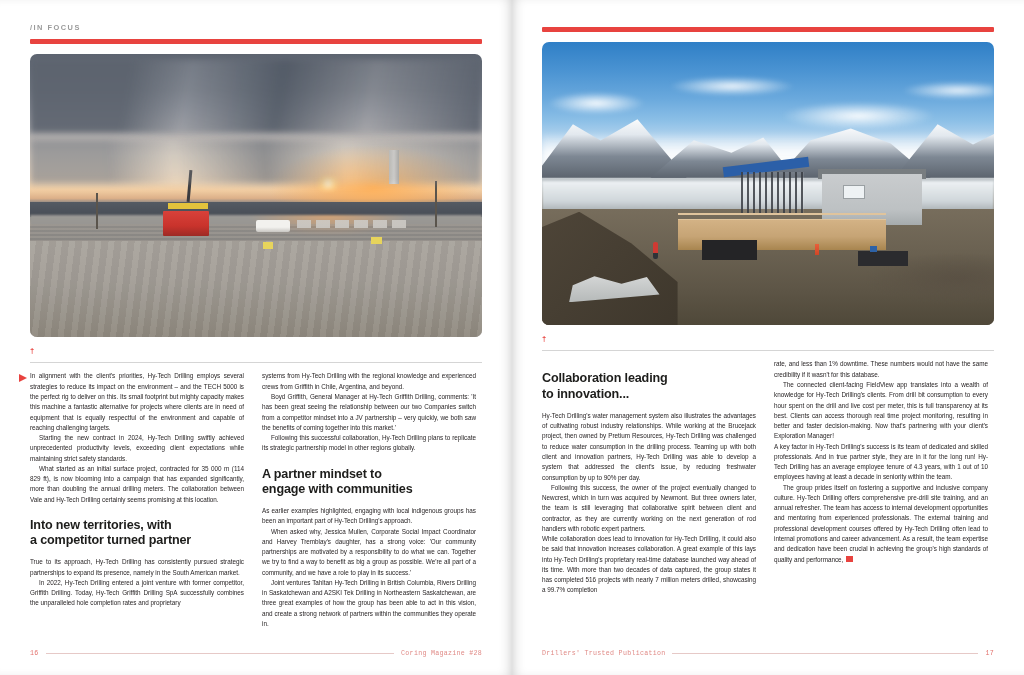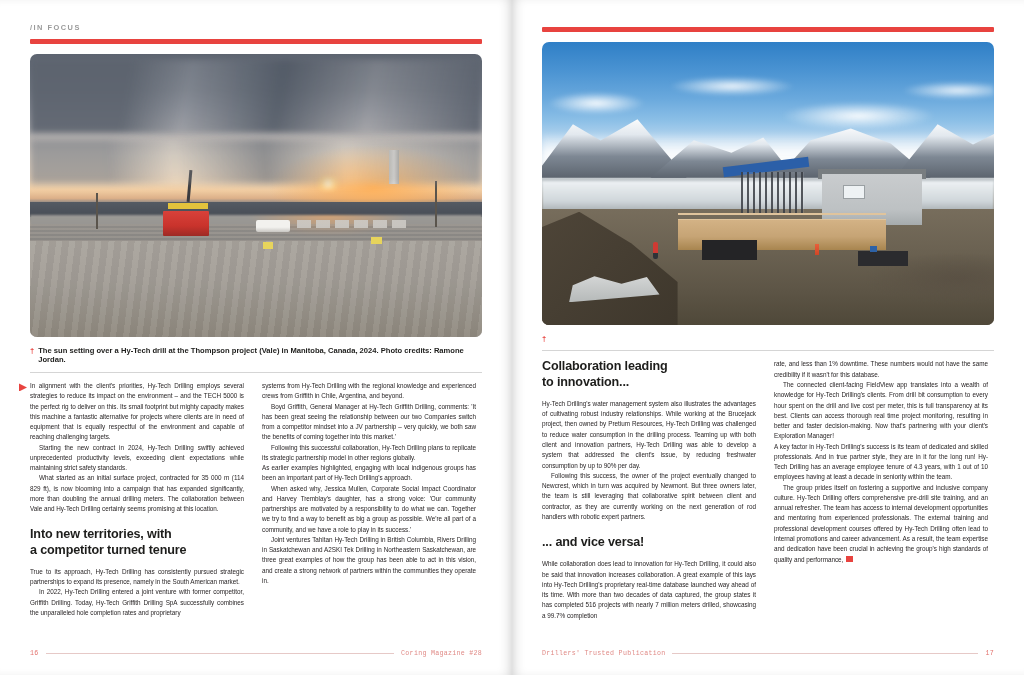--- a/index.html
+++ b/index.html
@@ -371,42 +371,45 @@
       <div class="truck"></div>
       <div class="barriers"></div>
       <div class="pole-l"></div>
       <div class="pole-r"></div>
       <div class="sign-a"></div>
       <div class="sign-b"></div>
     </div>
 
     <div class="caption cap-rule">
       <span class="cap-dag">†</span>
-      <span>The sun setting over a Hy-Tech drill at the Thompson project (Vale) in Manitoba, Canada, 2024. Photo credits: Ramone Jordan.</span>
     </div>
 
     <div class="cols">
 
       <div class="col">
         <div class="lead-mark"></div>
         <p class="body noind">In alignment with the client's priorities, Hy-Tech Drilling employs several strategies to reduce its impact on the environment – and the TECH 5000 is the perfect rig to deliver on this. Its small footprint but mighty capacity makes this machine a fantastic alternative for projects where clients are in need of equipment that is equally respectful of the environment and capable of reaching challenging targets.</p>
         <p class="body">Starting the new contract in 2024, Hy-Tech Drilling swiftly achieved unprecedented productivity levels, exceeding client expectations while maintaining strict safety standards.</p>
         <p class="body">What started as an initial surface project, contracted for 35 000 m (114 829 ft), is now blooming into a campaign that has expanded significantly, more than doubling the annual drilling meters. The collaboration between Vale and Hy-Tech Drilling certainly seems promising at this location.</p>
         <h2 class="head">
           <span>Into new territories, with</span><br>
-          <span>a competitor turned tenure</span>
+          <span>a competitor turned partner</span>
         </h2>
         <p class="body noind">True to its approach, Hy-Tech Drilling has consistently pursued strategic partnerships to expand its presence, namely in the South American market.</p>
         <p class="body">In 2022, Hy-Tech Drilling entered a joint venture with former competitor, Griffith Drilling. Today, Hy-Tech Griffith Drilling SpA successfully combines the unparalleled hole completion rates and proprietary</p>
       </div>
 
       <div class="col">
         <p class="body noind">systems from Hy-Tech Drilling with the regional knowledge and experienced crews from Griffith in Chile, Argentina, and beyond.</p>
         <p class="body">Boyd Griffith, General Manager at Hy-Tech Griffith Drilling, comments: 'It has been great seeing the relationship between our two Companies switch from a competitor mindset into a JV partnership – very quickly, we both saw the benefits of coming together into this market.'</p>
         <p class="body">Following this successful collaboration, Hy-Tech Drilling plans to replicate its strategic partnership model in other regions globally.</p>
+        <h2 class="head">
+          <span>A partner mindset to</span><br>
+          <span>engage with communities</span>
+        </h2>
         <p class="body noind">As earlier examples highlighted, engaging with local indigenous groups has been an important part of Hy-Tech Drilling's approach.</p>
         <p class="body">When asked why, Jessica Mullen, Corporate Social Impact Coordinator and Harvey Tremblay's daughter, has a strong voice: 'Our community partnerships are motivated by a responsibility to do what we can. Together we try to find a way to benefit as big a group as possible. We're all part of a community, and we have a role to play in its success.'</p>
         <p class="body">Joint ventures Tahltan Hy-Tech Drilling in British Columbia, Rivers Drilling in Saskatchewan and A2SKI Tek Drilling in Northeastern Saskatchewan, are three great examples of how the group has been able to act in this vision, and create a strong network of partners within the communities they operate in.</p>
       </div>
 
     </div>
 
     <div class="footer">
       <span class="pageno">16</span>
       <span class="fline"></span>
@@ -443,27 +446,26 @@
       <div class="blue-drum"></div>
     </div>
 
     <div class="caption cap-rule">
       <span class="cap-dag">†</span>
     </div>
 
     <div class="cols">
 
       <div class="col">
-        <h2 class="head" style="margin-top:0">
+        <h2 class="head" style="margin-top:12px">
           <span>Collaboration leading</span><br>
           <span>to innovation...</span>
         </h2>
         <p class="body noind">Hy-Tech Drilling's water management system also illustrates the advantages of cultivating robust industry relationships. While working at the Brucejack project, then owned by Pretium Resources, Hy-Tech Drilling was challenged to reduce water consumption in the drilling process. Teaming up with both client and innovation partners, Hy-Tech Drilling was able to develop a system that addressed the client's issue, by reducing freshwater consumption by up to 90% per day.</p>
         <p class="body">Following this success, the owner of the project eventually changed to Newcrest, which in turn was acquired by Newmont. But three owners later, the team is still leveraging that collaborative spirit between client and contractor, as they are currently working on the next generation of rod handlers with robotic expert partners.</p>
-        <h2 class="head">... and vice versa!</h2>
         <p class="body noind">While collaboration does lead to innovation for Hy-Tech Drilling, it could also be said that innovation increases collaboration. A great example of this lays into Hy-Tech Drilling's proprietary real-time database launched way ahead of its time. With more than two decades of data captured, the group states it has completed 516 projects with nearly 7 million meters drilled, showcasing a 99.7% completion</p>
       </div>
 
       <div class="col">
         <p class="body noind">rate, and less than 1% downtime. These numbers would not have the same credibility if it wasn't for this database.</p>
         <p class="body">The connected client-facing FieldView app translates into a wealth of knowledge for Hy-Tech Drilling's clients. From drill bit consumption to every hour spent on the drill and live cost per meter, this is full transparency at its best. Clients can access thorough real time project monitoring, resulting in better and faster decision-making. Now that's partnering with your client's Exploration Manager!</p>
         <p class="body noind">A key factor in Hy-Tech Drilling's success is its team of dedicated and skilled professionals. And in true partner style, they are in it for the long run! Hy-Tech Drilling has an average employee tenure of 4.3 years, with 1 out of 10 employees having at least a decade in seniority within the team.</p>
         <p class="body"><span>The group prides itself on fostering a supportive and inclusive company culture. Hy-Tech Drilling offers comprehensive pre-drill site training, and an annual refresher. The team has access to internal development opportunities and mentoring from experienced professionals. The external training and professional development courses offered by Hy-Tech Drilling often lead to internal promotions and career advancement. As a result, the team expertise and dedication have been crucial in achieving the group's high standards of quality and performance,</span><span class="end-mark"></span></p>
       </div>
 

